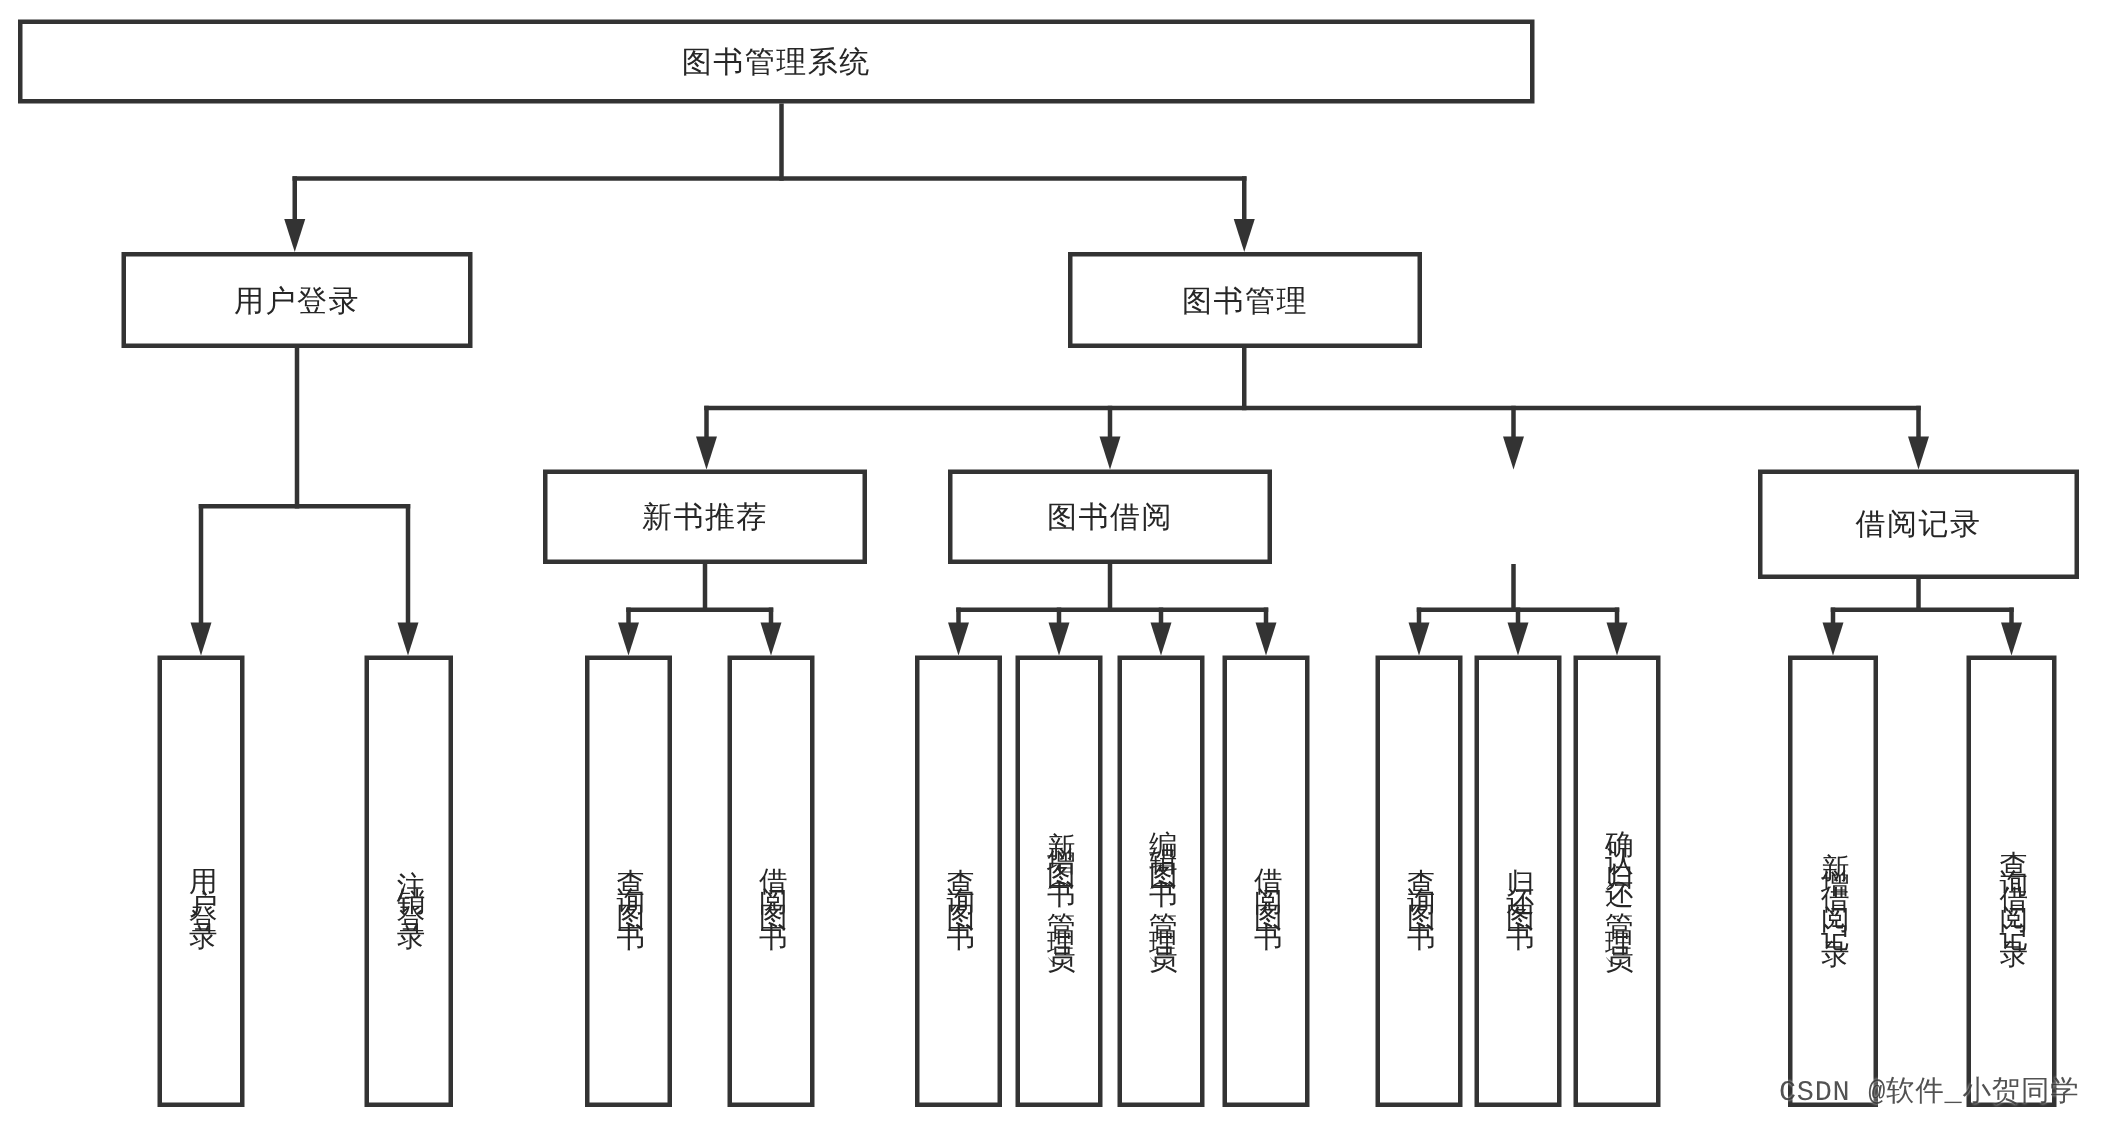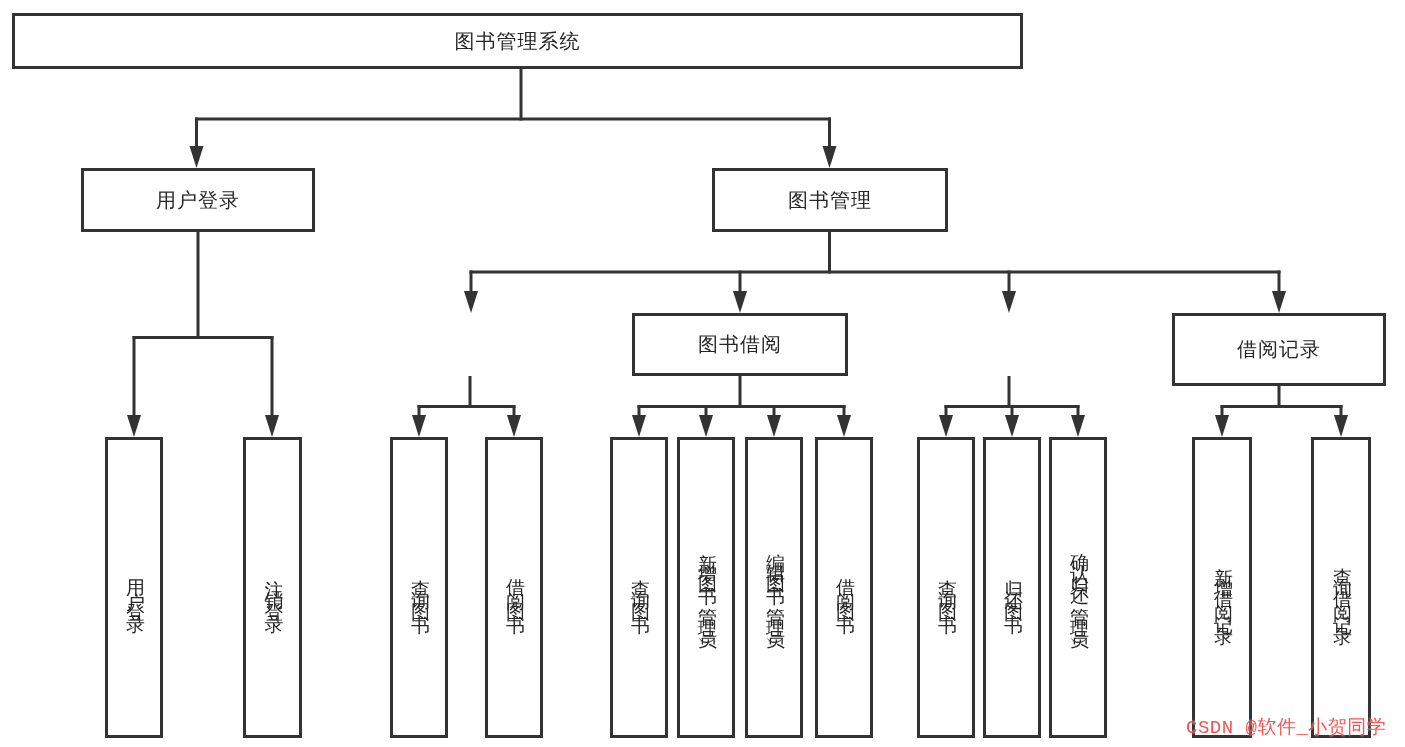--- a/index.html
+++ b/index.html
@@ -47,21 +47,21 @@
     line-height: 1;
   }
   .vbox.long .vtext {
     letter-spacing: 11px;
   }
   .watermark {
     position: absolute;
     left: 1186px;
     top: 714px;
     font-size: 19px;
-    color: #ef4444;
+    color: #404040;
     opacity: 0.9;
     letter-spacing: 0.5px;
     z-index: 3;
     white-space: nowrap;
     text-shadow: 0 0 2px #ffffff;
   }
 </style>
 </head>
 <body>
 
@@ -144,20 +144,23 @@
     <span>图书管理系统</span>
   </div>
 
   <div class="node hbox" style="left:81px; top:168px; width:234px; height:64px;">
     <span>用户登录</span>
   </div>
   <div class="node hbox" style="left:712px; top:168px; width:236px; height:64px;">
     <span>图书管理</span>
   </div>
 
+  <div class="node hbox" style="left:362px; top:313px; width:216px; height:63px;">
+    <span>新书推荐</span>
+  </div>
   <div class="node hbox" style="left:632px; top:313px; width:216px; height:63px;">
     <span>图书借阅</span>
   </div>
   <div class="node hbox" style="left:1172px; top:313px; width:214px; height:73px;">
     <span>借阅记录</span>
   </div>
 
   <div class="node vbox" style="left:105px; top:437px; width:58px; height:301px;">
     <span class="vtext">用户登录</span>
   </div>

